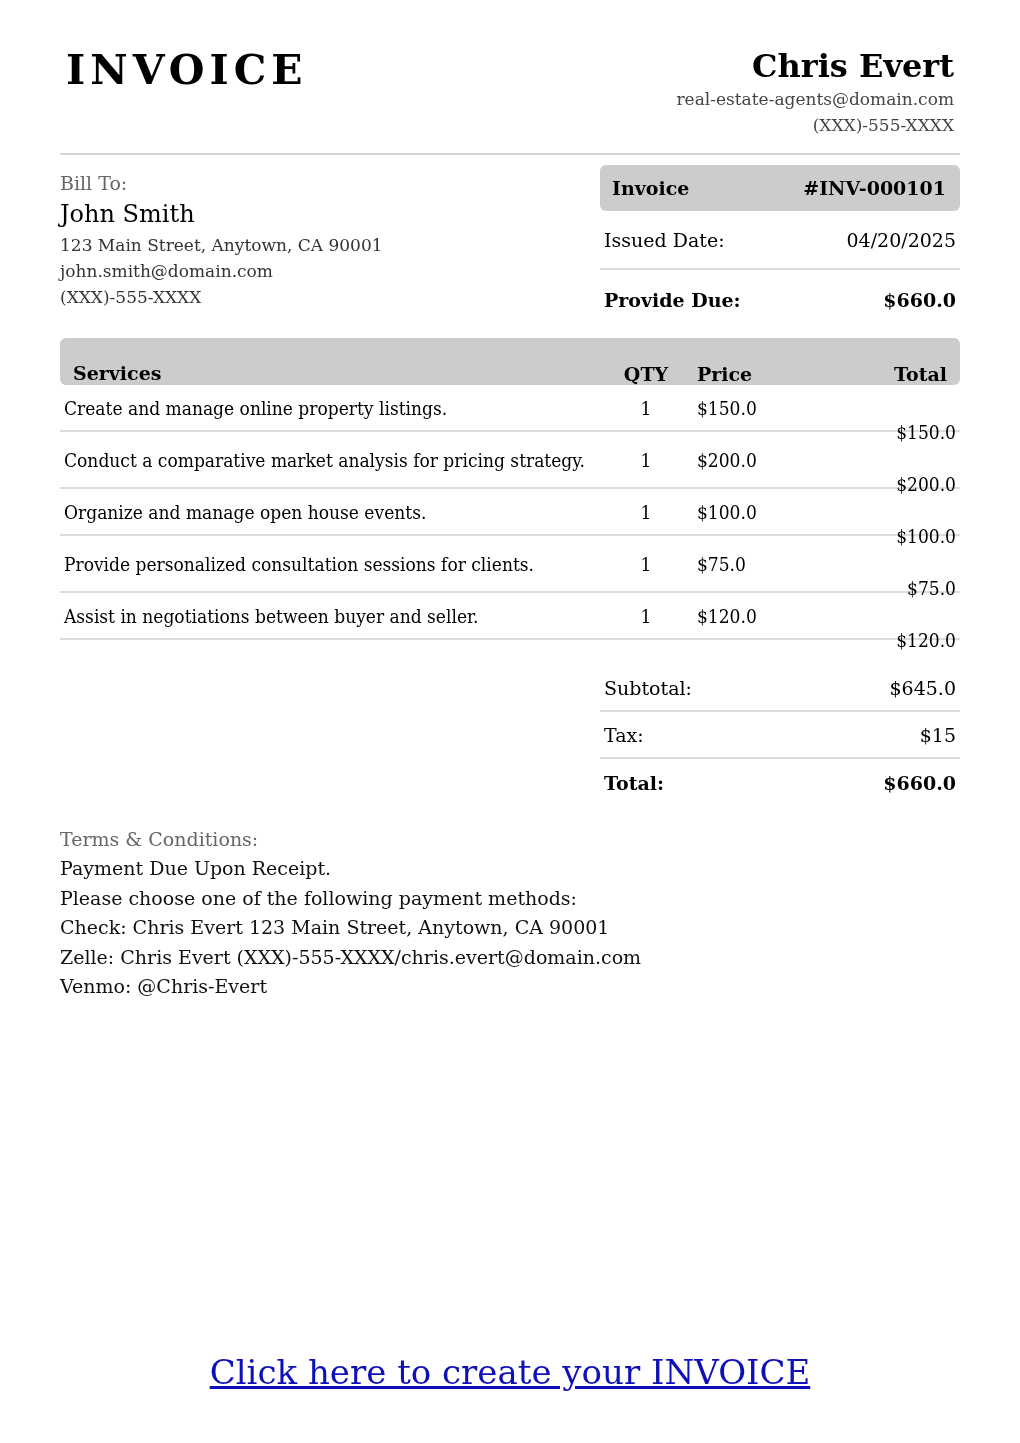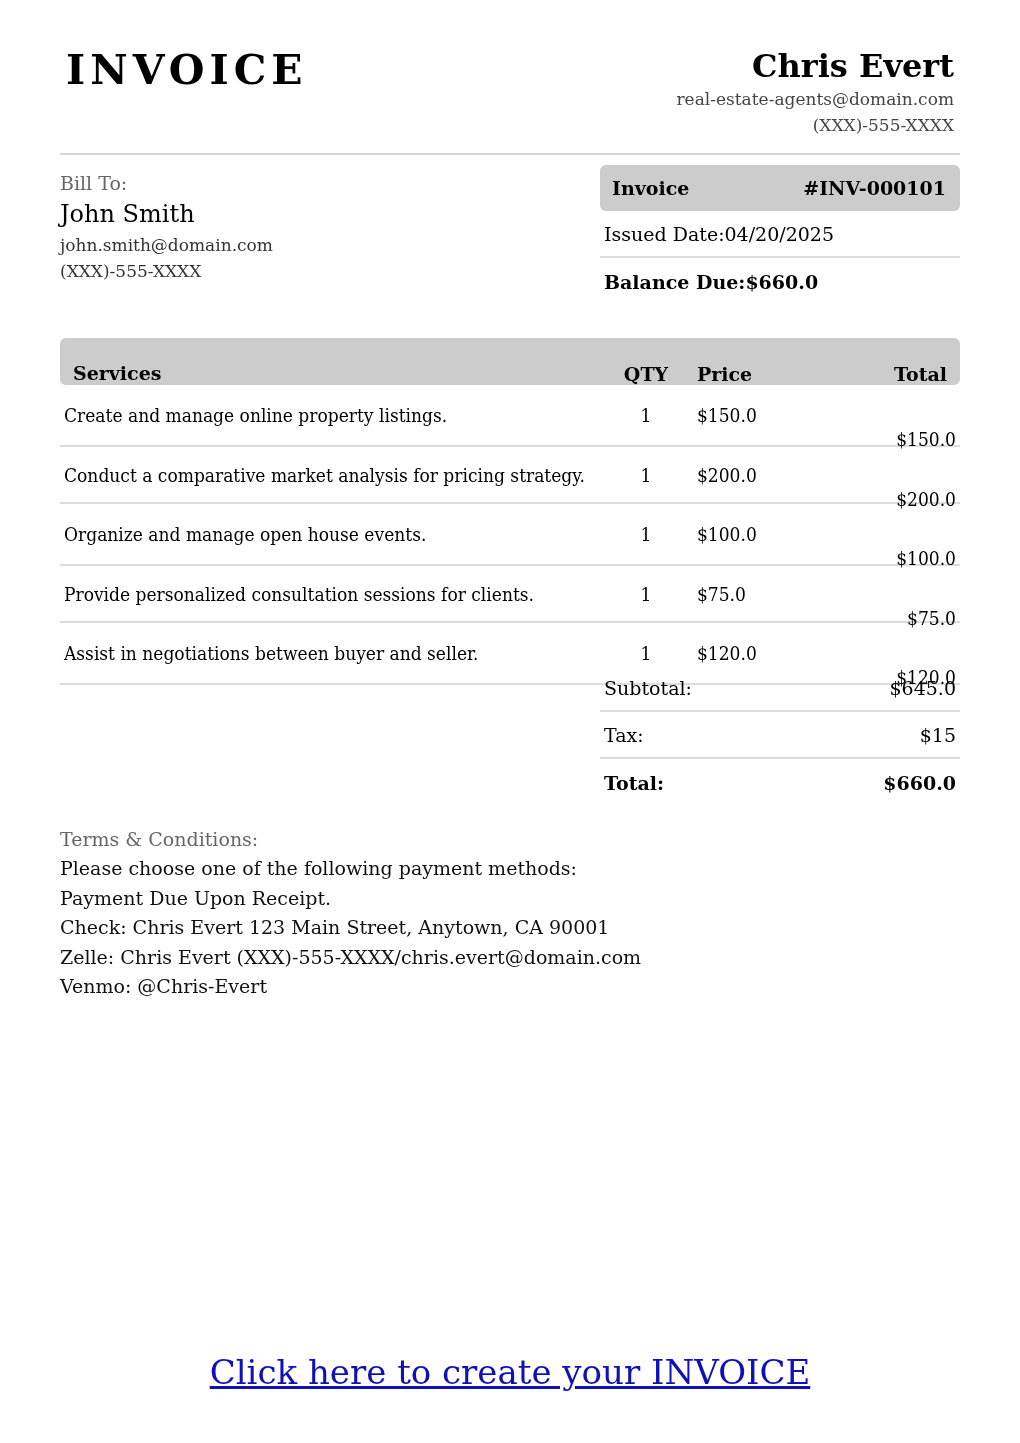--- a/index.html
+++ b/index.html
@@ -13,34 +13,34 @@
   .seller-line { font-size: 17px; color: #444; line-height: 26px; }
   .hr-top { position: absolute; left: 0; top: 153px; width: 900px; height: 2px; background: #d6d6d6; }
 
   .bill { position: absolute; left: 0; top: 170px; }
   .bill-label { font-size: 19px; color: #666; line-height: 26px; }
   .bill-name { font-size: 24px; font-weight: normal; line-height: 36px; }
   .bill-line { font-size: 17px; color: #333; line-height: 26px; }
 
   .meta { position: absolute; left: 540px; top: 165px; width: 360px; }
   .meta-head { background: #cccccc; border-radius: 6px; height: 46px; display: flex; justify-content: space-between; align-items: center; padding: 0 14px 0 12px; font-size: 19px; font-weight: bold; }
-  .meta-row { display: flex; align-items: center; height: 47px; padding: 0 4px; font-size: 19px; }
+  .meta-row { display: flex; justify-content: space-between; align-items: center; height: 59px; padding: 0 4px; font-size: 19px; }
   .meta-row.sep { border-bottom: 2px solid #dcdcdc; }
   .meta-row.bold { font-weight: bold; }
 
   .tbl { position: absolute; left: 0; top: 338px; width: 900px; }
   .thead { background: #cccccc; border-radius: 6px; height: 47px; display: flex; align-items: flex-end; font-size: 19px; font-weight: bold; font-family: "DejaVu Serif", serif; }
   .trow { display: flex; align-items: center; border-bottom: 2px solid #dcdcdc; font-size: 19px; font-stretch: condensed; }
   .c-svc { width: 545px; padding-left: 4px; line-height: 24px; }
   .thead .c-svc { padding-left: 13px; }
   .c-qty { width: 82px; text-align: center; }
   .c-price { width: 120px; padding-left: 10px; }
   .c-total { width: 153px; text-align: right; padding-right: 4px; margin-top: 48px; }
   .thead .c-total { padding-right: 13px; }
-  .trow.single { height: 62px; }
+  .trow.single { height: 47px; }
   .trow.double { height: 57px; }
 
   .totals { position: absolute; left: 540px; top: 665px; width: 360px; }
   .tot-row { display: flex; justify-content: space-between; align-items: center; height: 47px; padding: 0 4px; font-size: 19px; }
   .tot-row.sep { border-bottom: 2px solid #dcdcdc; }
   .tot-row.bold { font-weight: bold; }
 
   .terms { position: absolute; left: 0; top: 825px; }
   .terms-label { font-size: 19px; color: #666; line-height: 29px; }
   .terms-line { font-size: 19px; line-height: 29.5px; color: #111; }
@@ -58,35 +58,36 @@
     <div class="seller-name">Chris Evert</div>
     <div class="seller-line">real-estate-agents@domain.com</div>
     <div class="seller-line">(XXX)-555-XXXX</div>
   </div>
 
   <div class="hr-top"></div>
 
   <div class="bill">
     <div class="bill-label">Bill To:</div>
     <div class="bill-name">John Smith</div>
+    <div class="bill-line">123 Main Street, Anytown, CA 90001</div>
     <div class="bill-line">john.smith@domain.com</div>
     <div class="bill-line">(XXX)-555-XXXX</div>
   </div>
 
   <div class="meta">
     <div class="meta-head">
       <span>Invoice</span>
       <span>#INV-000101</span>
     </div>
     <div class="meta-row sep">
       <span>Issued Date:</span>
       <span>04/20/2025</span>
     </div>
     <div class="meta-row bold">
-      <span>Balance Due:</span>
+      <span>Provide Due:</span>
       <span>$660.0</span>
     </div>
   </div>
 
   <div class="tbl">
     <div class="thead">
       <div class="c-svc">Services</div>
       <div class="c-qty">QTY</div>
       <div class="c-price">Price</div>
       <div class="c-total">Total</div>
@@ -133,22 +134,22 @@
       <span>$15</span>
     </div>
     <div class="tot-row bold">
       <span>Total:</span>
       <span>$660.0</span>
     </div>
   </div>
 
   <div class="terms">
     <div class="terms-label">Terms &amp; Conditions:</div>
+    <div class="terms-line">Payment Due Upon Receipt.</div>
     <div class="terms-line">Please choose one of the following payment methods:</div>
-    <div class="terms-line">Payment Due Upon Receipt.</div>
     <div class="terms-line">Check: Chris Evert 123 Main Street, Anytown, CA 90001</div>
     <div class="terms-line">Zelle: Chris Evert (XXX)-555-XXXX/chris.evert@domain.com</div>
     <div class="terms-line">Venmo: @Chris-Evert</div>
   </div>
 </div>
 
 <div class="cta">
   <a href="#">Click here to create your INVOICE</a>
 </div>
 

